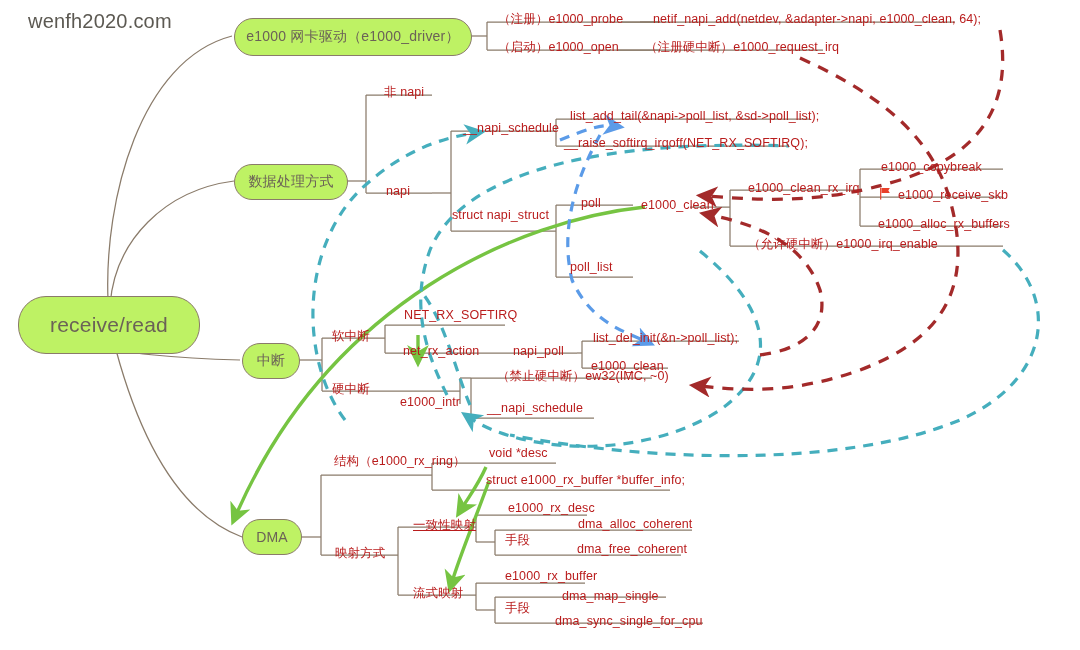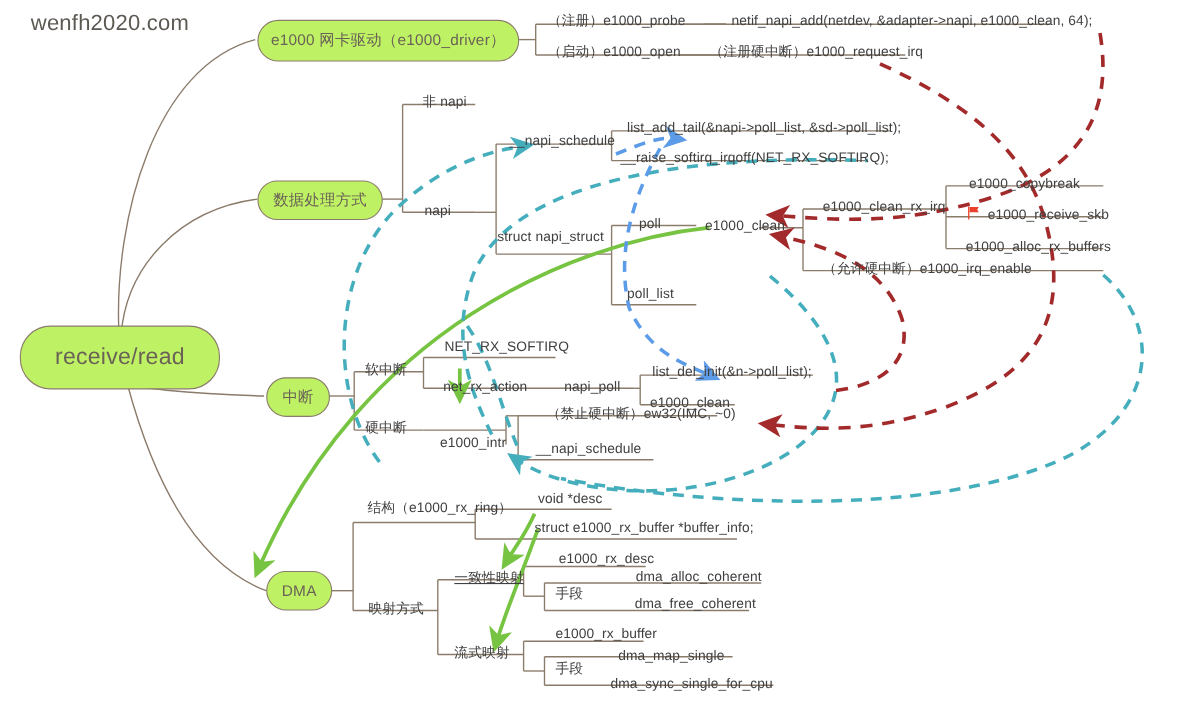--- a/index.html
+++ b/index.html
@@ -6,21 +6,21 @@
   html,body{margin:0;padding:0;background:#ffffff;}
   body{
     width:1080px;height:650px;overflow:hidden;position:relative;
     font-family:"Liberation Sans","DejaVu Sans",sans-serif;
     color:#6b6257;
   }
   #stage{position:absolute;left:0;top:0;width:1080px;height:650px;}
   svg#wires{position:absolute;left:0;top:0;width:1080px;height:650px;}
   .lbl{
     position:absolute;white-space:nowrap;
-    font-size:12.5px;color:#404040;line-height:1.1;
+    font-size:12.5px;color:#b91c1c;line-height:1.1;
     letter-spacing:.1px;
   }
   .node{
     position:absolute;white-space:nowrap;
     border:1.4px solid #8a7b6a;border-radius:22px;
     color:#6b6257;background:#bef264;
     display:flex;align-items:center;justify-content:center;
     font-size:14px;letter-spacing:.2px;
   }
   #root-node{font-size:21px;border-radius:28px;border-width:1.6px;}
@@ -165,21 +165,21 @@
   <div id="watermark">wenfh2020.com</div>
 
   <div class="node" id="root-node" style="left:18px;top:296px;width:180px;height:56px;">
     <span>receive/read</span>
   </div>
 
   <div class="node" style="left:234px;top:18px;width:236px;height:36px;">
     <span>e1000 网卡驱动（e1000_driver）</span>
   </div>
   <div class="lbl" style="left:498px;top:13px;">（注册）e1000_probe</div>
-  <div class="lbl" style="left:653px;top:13px;margin-left:12px;">netif_napi_add(netdev, &amp;adapter-&gt;napi, e1000_clean, 64);</div>
+  <div class="lbl" style="left:653px;top:13px;">netif_napi_add(netdev, &amp;adapter-&gt;napi, e1000_clean, 64);</div>
   <div class="lbl" style="left:498px;top:41px;">（启动）e1000_open</div>
   <div class="lbl" style="left:645px;top:41px;">（注册硬中断）e1000_request_irq</div>
 
   <div class="node" style="left:234px;top:164px;width:112px;height:34px;">
     <span>数据处理方式</span>
   </div>
   <div class="lbl" style="left:384px;top:86px;">非 napi</div>
   <div class="lbl" style="left:386px;top:185px;">napi</div>
   <div class="lbl" style="left:463px;top:122px;">__napi_schedule</div>
   <div class="lbl" style="left:570px;top:110px;">list_add_tail(&amp;napi-&gt;poll_list, &amp;sd-&gt;poll_list);</div>

